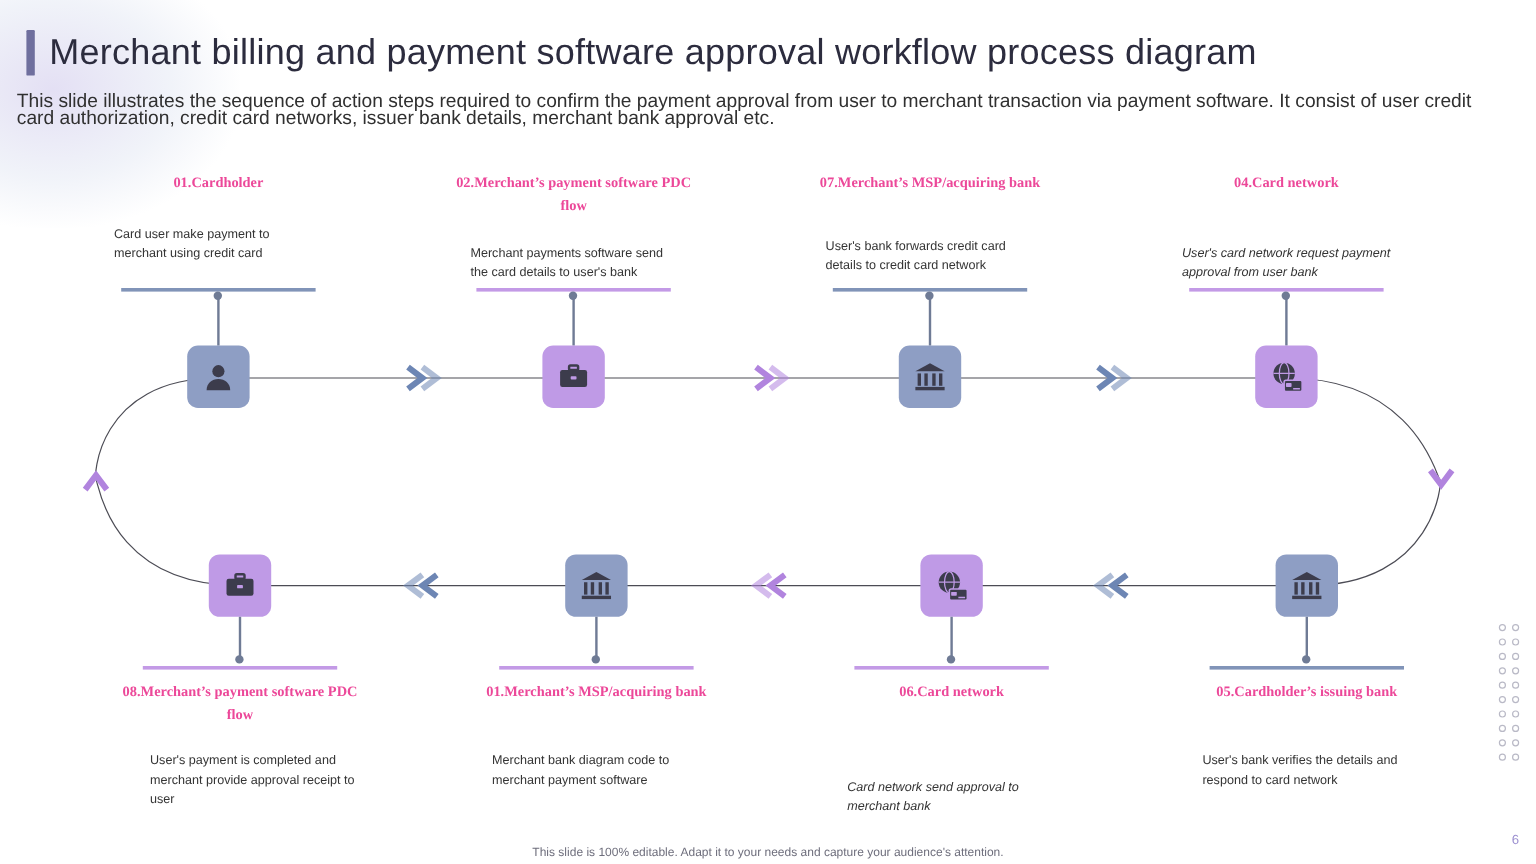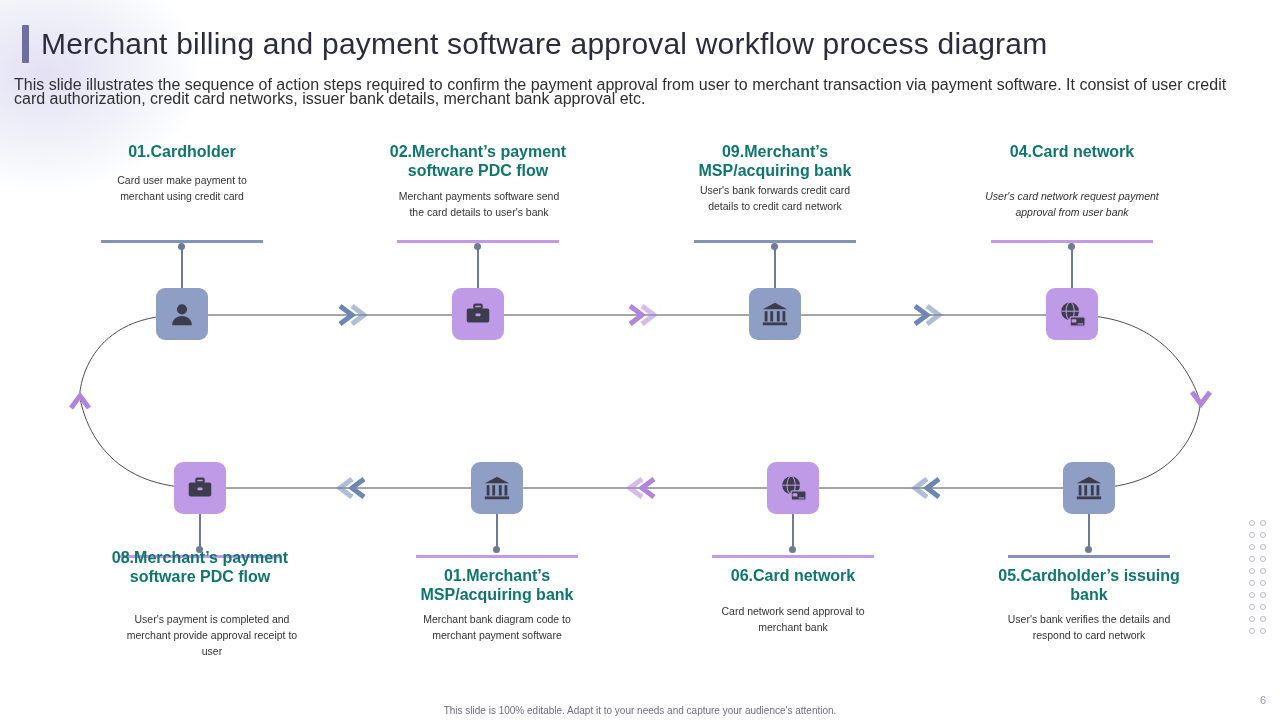--- a/index.html
+++ b/index.html
@@ -38,25 +38,26 @@
     display:flex;align-items:center;justify-content:center;
   }
   .icon-box.blue{background:#8e9ec4;}
   .icon-box.purple{background:#bf9ae6;}
   .icon-box svg{display:block;}
   .stem{position:absolute;background:#6f7b95;width:1.5px;}
   .bar{position:absolute;height:3px;}
   .bar.blue{background:#8194b8;}
   .bar.purple{background:#c39ae6;}
   .cap{
-    position:absolute;text-align:center;font-size:16px;font-weight:bold;color:#0f766e;
+    position:absolute;text-align:center;font-size:12px;font-weight:bold;color:#ec4899;
     line-height:18.5px;
+    font-family:Liberation Serif, serif;
   }
   .desc{
-    position:absolute;text-align:center;font-size:10.5px;color:#343434;line-height:16px;
+    position:absolute;text-align:left;font-size:10.5px;color:#343434;line-height:16px;margin-top:15px;
   }
   .footer{
     position:absolute;left:0;top:705px;width:1280px;text-align:center;
     font-size:10px;color:#6e6e7c;
   }
   .page-num{
     position:absolute;right:14px;top:694px;font-size:11px;color:#9b8fd0;
   }
   .dots{position:absolute;right:14px;top:520px;}
   .dots .row{display:flex;gap:5px;margin-bottom:6px;}
@@ -132,21 +133,21 @@
   <div class="icon-box purple" style="left:452px;top:288px;">
     <svg width="30" height="30" viewBox="0 0 32 32">
         <rect x="12" y="6" width="8" height="4" rx="1.2" fill="none" stroke="#3c3c4c" stroke-width="2.2"></rect>
         <rect x="4" y="10" width="24" height="15" rx="2" fill="#3c3c4c"></rect>
         <rect x="13.4" y="15.4" width="5.2" height="3" rx="0.8" fill="#bf9ae6"></rect>
       </svg>
   </div>
 </div>
 
 <div class="node">
-  <div class="cap" style="left:673px;top:143px;width:204px;">09.Merchant’s MSP/acquiring bank</div>
+  <div class="cap" style="left:673px;top:143px;width:204px;">07.Merchant’s MSP/acquiring bank</div>
   <div class="desc" style="left:688px;top:182px;width:174px;">User's bank forwards credit card details to credit card network</div>
   <div class="bar blue" style="left:694px;top:240px;width:162px;"></div>
   <div class="stem" style="left:774px;top:246px;height:42px;"></div>
   <div style="position:absolute;left:771px;top:243px;width:7px;height:7px;border-radius:50%;background:#6f7b95;"></div>
   <div class="icon-box blue" style="left:749px;top:288px;">
     <svg width="30" height="30" viewBox="0 0 32 32">
         <polygon points="16,4 29,11 3,11" fill="#3c3c4c"></polygon>
         <rect x="5" y="13" width="3" height="11" fill="#3c3c4c"></rect>
         <rect x="11" y="13" width="3" height="11" fill="#3c3c4c"></rect>
         <rect x="18" y="13" width="3" height="11" fill="#3c3c4c"></rect>
@@ -178,21 +179,21 @@
   <div class="icon-box purple" style="left:174px;top:462px;">
     <svg width="30" height="30" viewBox="0 0 32 32">
         <rect x="12" y="6" width="8" height="4" rx="1.2" fill="none" stroke="#3c3c4c" stroke-width="2.2"></rect>
         <rect x="4" y="10" width="24" height="15" rx="2" fill="#3c3c4c"></rect>
         <rect x="13.4" y="15.4" width="5.2" height="3" rx="0.8" fill="#bf9ae6"></rect>
       </svg>
   </div>
   <div class="stem" style="left:199px;top:514px;height:38px;"></div>
   <div style="position:absolute;left:196px;top:546px;width:7px;height:7px;border-radius:50%;background:#6f7b95;"></div>
   <div class="bar purple" style="left:119px;top:555px;width:162px;"></div>
-  <div class="cap" style="left:98px;top:549px;width:204px;">08.Merchant’s payment software PDC flow</div>
+  <div class="cap" style="left:98px;top:567px;width:204px;">08.Merchant’s payment software PDC flow</div>
   <div class="desc" style="left:125px;top:611px;width:174px;">User's payment is completed and merchant provide approval receipt to user</div>
 </div>
 
 <div class="node">
   <div class="icon-box blue" style="left:471px;top:462px;">
     <svg width="30" height="30" viewBox="0 0 32 32">
         <polygon points="16,4 29,11 3,11" fill="#3c3c4c"></polygon>
         <rect x="5" y="13" width="3" height="11" fill="#3c3c4c"></rect>
         <rect x="11" y="13" width="3" height="11" fill="#3c3c4c"></rect>
         <rect x="18" y="13" width="3" height="11" fill="#3c3c4c"></rect>
@@ -215,21 +216,21 @@
         <line x1="4.5" y1="13" x2="23.5" y2="13" stroke="#bf9ae6" stroke-width="1.1"></line>
         <rect x="14" y="19" width="16" height="10" rx="1.6" fill="#3c3c4c" stroke="#bf9ae6" stroke-width="1.4"></rect>
         <rect x="15.6" y="21.6" width="5" height="3.4" rx="0.6" fill="#bf9ae6"></rect>
         <line x1="22" y1="26.6" x2="28" y2="26.6" stroke="#bf9ae6" stroke-width="1.2"></line>
       </svg>
   </div>
   <div class="stem" style="left:792px;top:514px;height:38px;"></div>
   <div style="position:absolute;left:789px;top:546px;width:7px;height:7px;border-radius:50%;background:#6f7b95;"></div>
   <div class="bar purple" style="left:712px;top:555px;width:162px;"></div>
   <div class="cap" style="left:691px;top:567px;width:204px;">06.Card network</div>
-  <div class="desc" style="left:706px;top:603px;width:174px;">Card network send approval to merchant bank</div>
+  <div class="desc" style="left:706px;top:633px;width:174px;font-style:italic;">Card network send approval to merchant bank</div>
 </div>
 
 <div class="node">
   <div class="icon-box blue" style="left:1063px;top:462px;">
     <svg width="30" height="30" viewBox="0 0 32 32">
         <polygon points="16,4 29,11 3,11" fill="#3c3c4c"></polygon>
         <rect x="5" y="13" width="3" height="11" fill="#3c3c4c"></rect>
         <rect x="11" y="13" width="3" height="11" fill="#3c3c4c"></rect>
         <rect x="18" y="13" width="3" height="11" fill="#3c3c4c"></rect>
         <rect x="24" y="13" width="3" height="11" fill="#3c3c4c"></rect>

